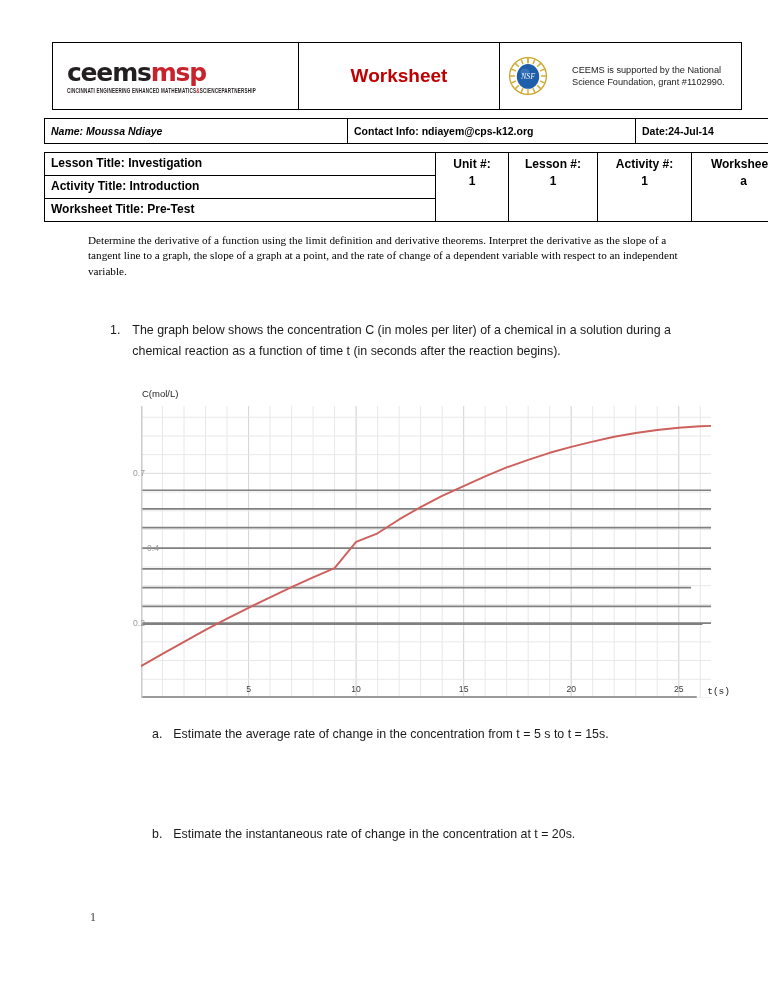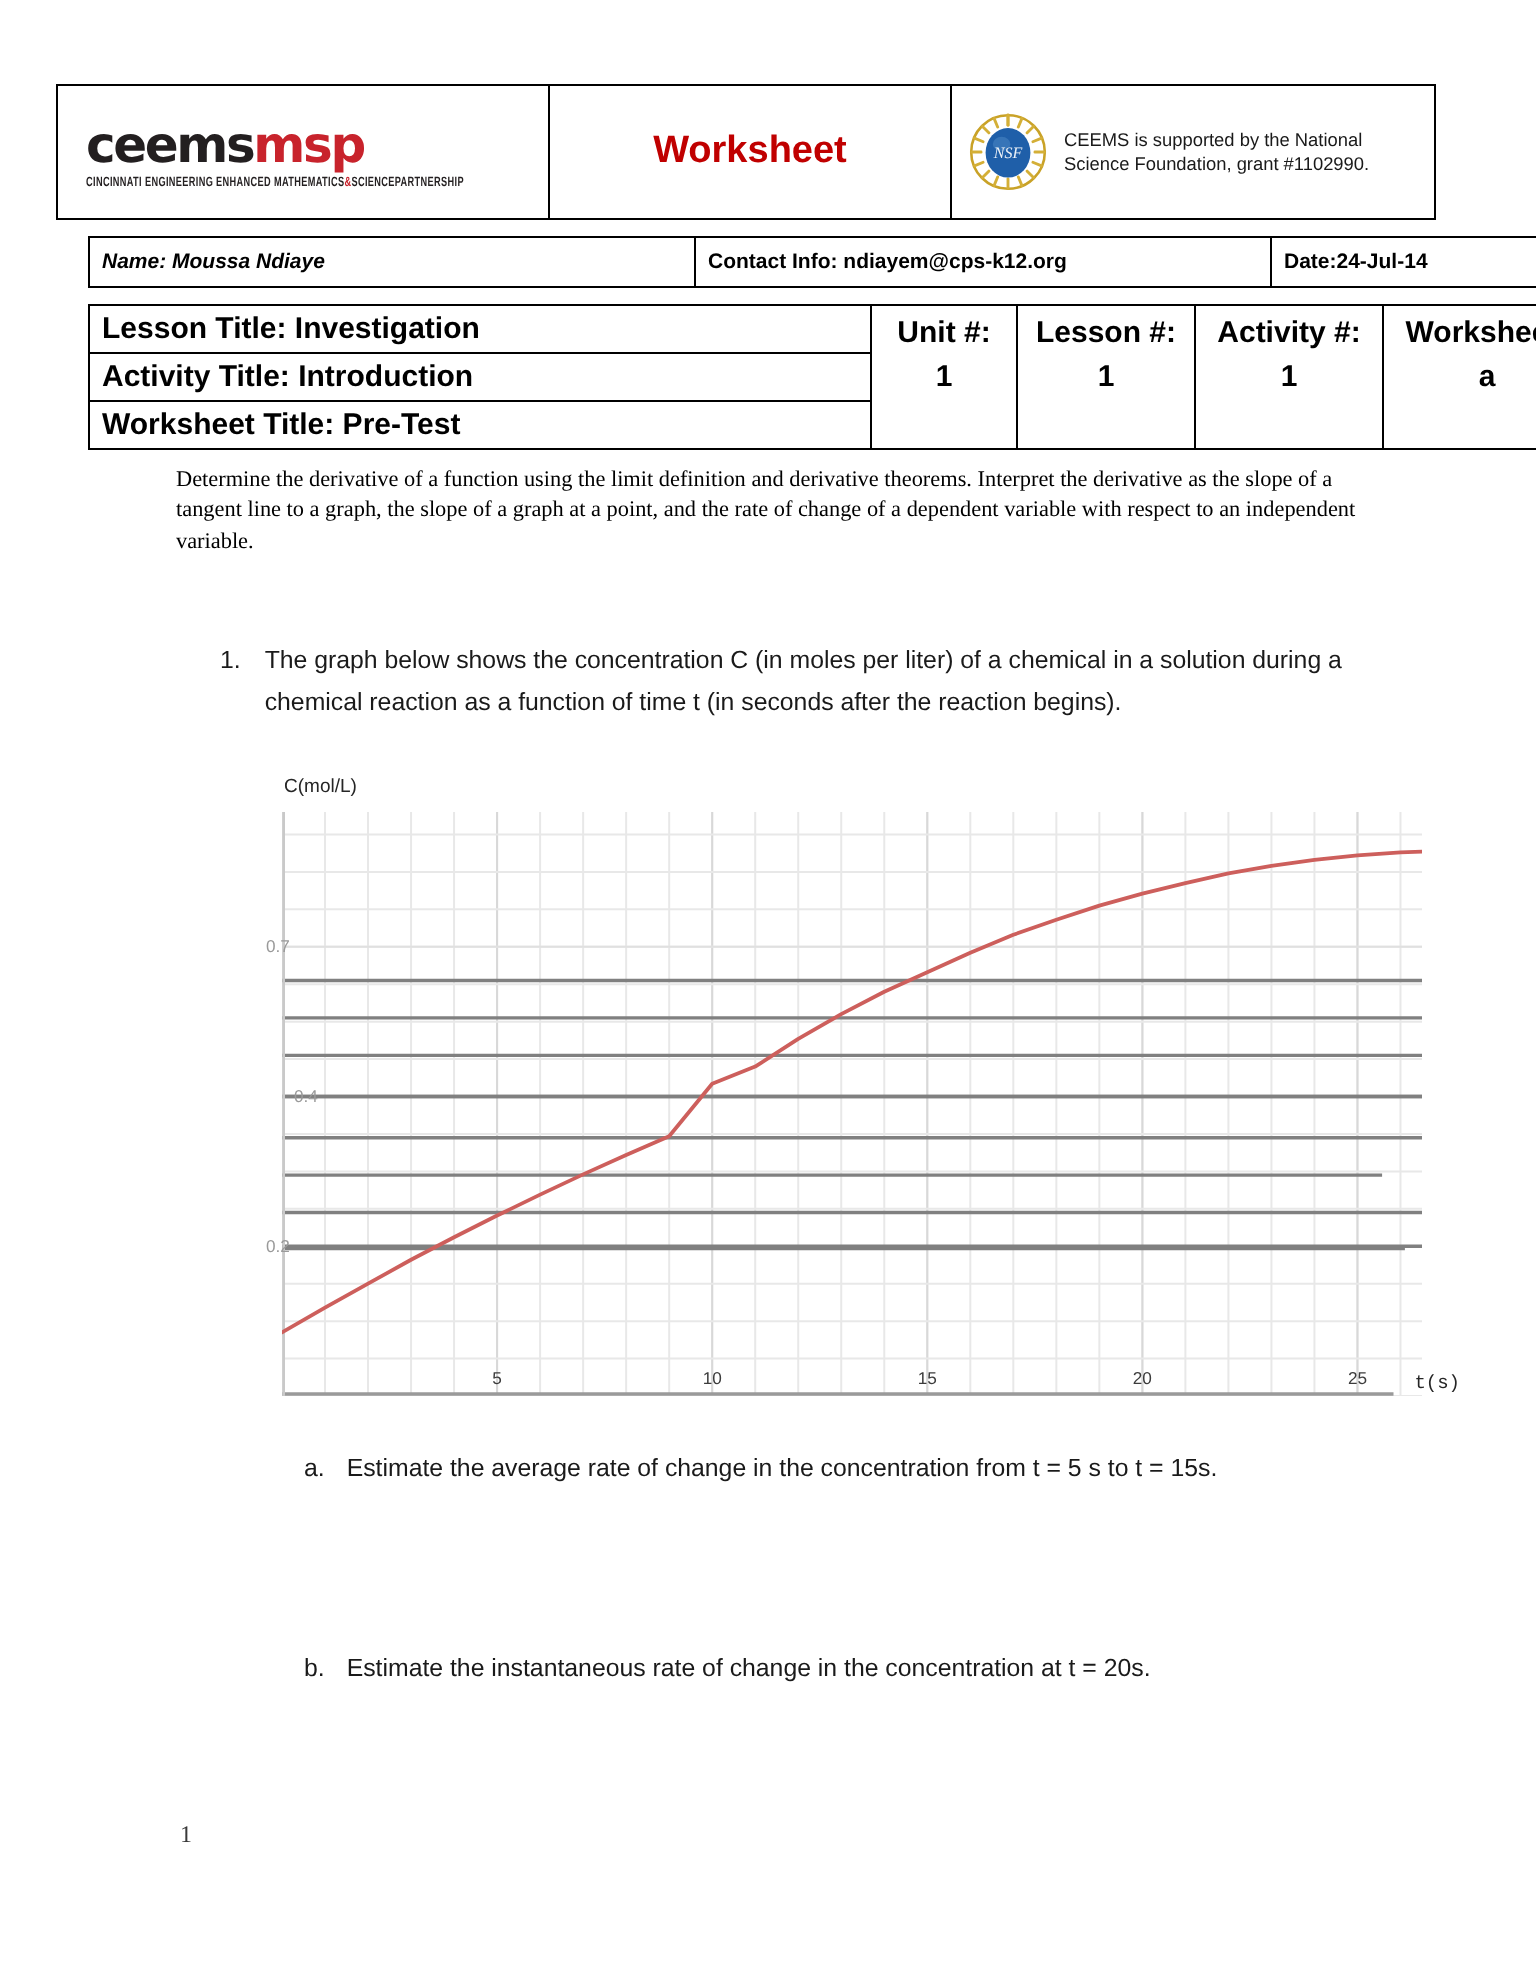--- a/index.html
+++ b/index.html
@@ -12,21 +12,21 @@
     height: 994px;
     position: relative;
     font-family: "Liberation Sans", sans-serif;
     color: #000;
     overflow: hidden;
   }
 
   
   .header-table {
     position: absolute;
-    left: 28px;
+    left: 52px;
     top: 42px;
     width: 686px;
     border-collapse: collapse;
     table-layout: fixed;
   }
   .header-table td {
     border: 1px solid #000;
     vertical-align: middle;
     padding: 0;
     height: 66px;
@@ -64,21 +64,21 @@
   .worksheet-title {
     font-family: "Liberation Sans", sans-serif;
     font-size: 19px;
     font-weight: 700;
     color: #c00000;
   }
 
   .nsf-wrap {
     display: flex;
     align-items: center;
-    gap: 8px;
+    gap: 24px;
     padding: 0 6px 0 8px;
   }
   .nsf-seal {
     flex: 0 0 auto;
     width: 40px;
     height: 40px;
     position: relative;
   }
   .nsf-text {
     font-size: 9.2px;
@@ -114,21 +114,21 @@
     position: absolute;
     left: 44px;
     top: 152px;
     width: 686px;
     border-collapse: collapse;
     table-layout: fixed;
   }
   .lesson-table td {
     border: 1px solid #000;
     padding: 3px 6px;
-    font-size: 15px;
+    font-size: 12px;
     font-weight: 700;
     font-family: "Liberation Sans", sans-serif;
     vertical-align: top;
   }
   .lesson-table td.title-cell { height: 16px; }
   .num-cell {
     text-align: center;
     vertical-align: top;
     line-height: 1.45;
   }

